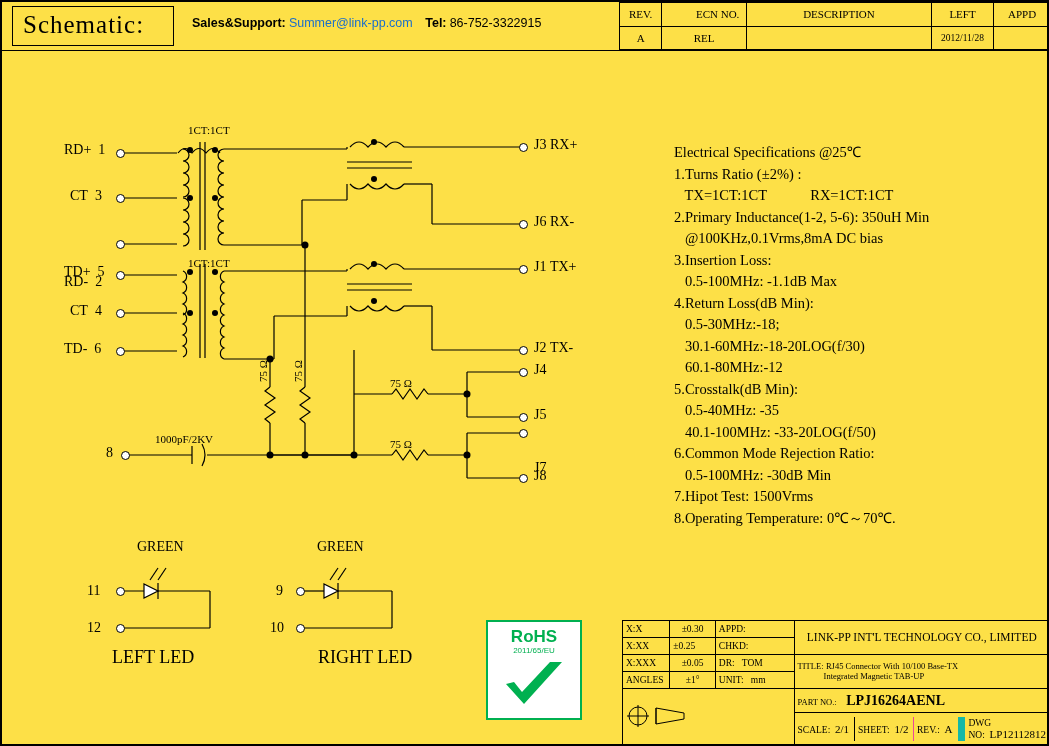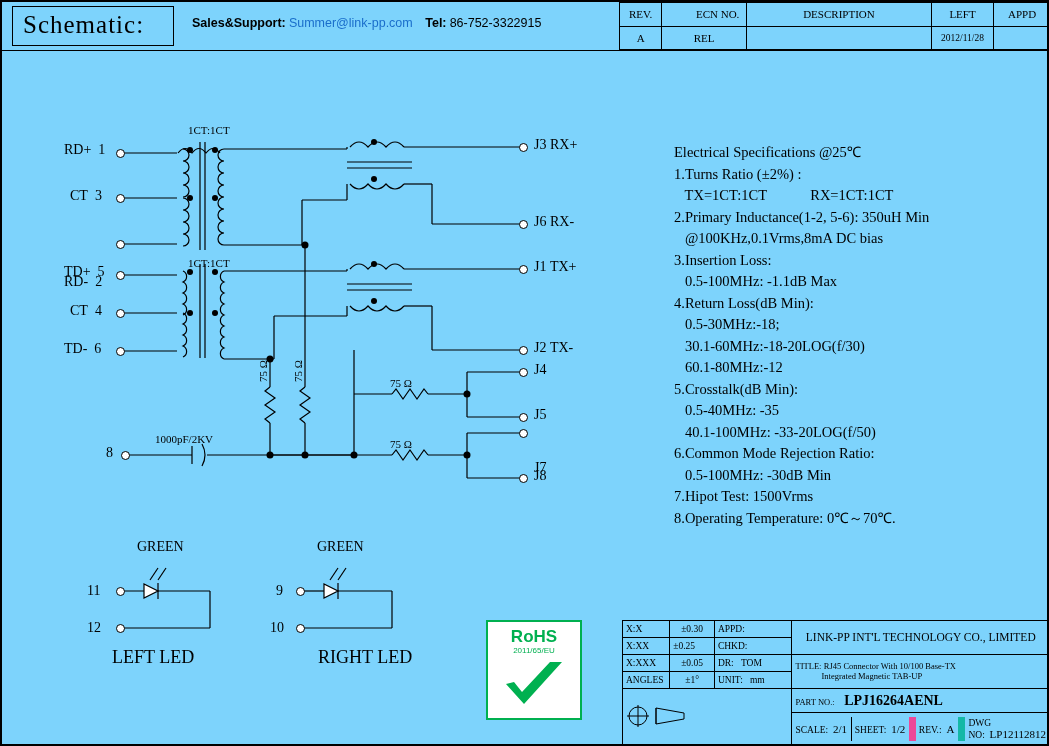--- a/index.html
+++ b/index.html
@@ -1,17 +1,17 @@
 <!DOCTYPE html>
 <html><head>
 <meta charset="utf-8">
 <style>
   html,body{margin:0;padding:0;background:#fff;}
   body{font-family:"Liberation Serif", serif;}
-  #sheet{position:relative;width:1049px;height:746px;background:#7dd3fc;box-sizing:border-box;border:2px solid #000;overflow:hidden;}
+  #sheet{position:relative;width:1049px;height:746px;background:#fde047;box-sizing:border-box;border:2px solid #000;overflow:hidden;}
   .abs{position:absolute;}
   .ln{position:absolute;background:#000;}
   .hl{height:1px;}
   .txt{position:absolute;white-space:nowrap;}
   .serif{font-family:"Liberation Serif", serif;}
 
   
   #title-box{left:10px;top:4px;width:160px;height:38px;border:1px solid #000;}
   #title-box .t{font-size:25px;letter-spacing:1px;padding:4px 0 0 10px;}
   #contact{left:190px;top:14px;font-size:12.5px;}
@@ -382,21 +382,21 @@
       </td>
     </tr>
     <tr>
       <td style="padding:0;">
         <table style="width:100%;border-collapse:collapse;font-size:9.5px;">
           <tbody>
                 <tr>
             <td style="border:none;border-right:1px solid #000;width:66px;">
               <span>SCALE:</span>&nbsp;&nbsp;<span style="font-size:11px;margin-top:12px;">2/1</span>
             </td>
-            <td style="border:none;border-right:7px solid #ec4899;width:62px;">
+            <td style="border:none;border-right:1px solid #ec4899;width:62px;">
               <span>SHEET:</span>&nbsp;&nbsp;<span style="font-size:11px;">1/2</span>
             </td>
             <td style="border:none;border-right:7px solid #14b8a6;width:58px;margin-left:24px;">
               <span>REV.:</span>&nbsp;&nbsp;<span style="font-size:11px;">A</span>
             </td>
             <td style="border:none;">
               <span>DWG NO:</span>&nbsp;&nbsp;<span style="font-size:11px;">LP12112812</span>
             </td>
           </tr>
         </tbody>

